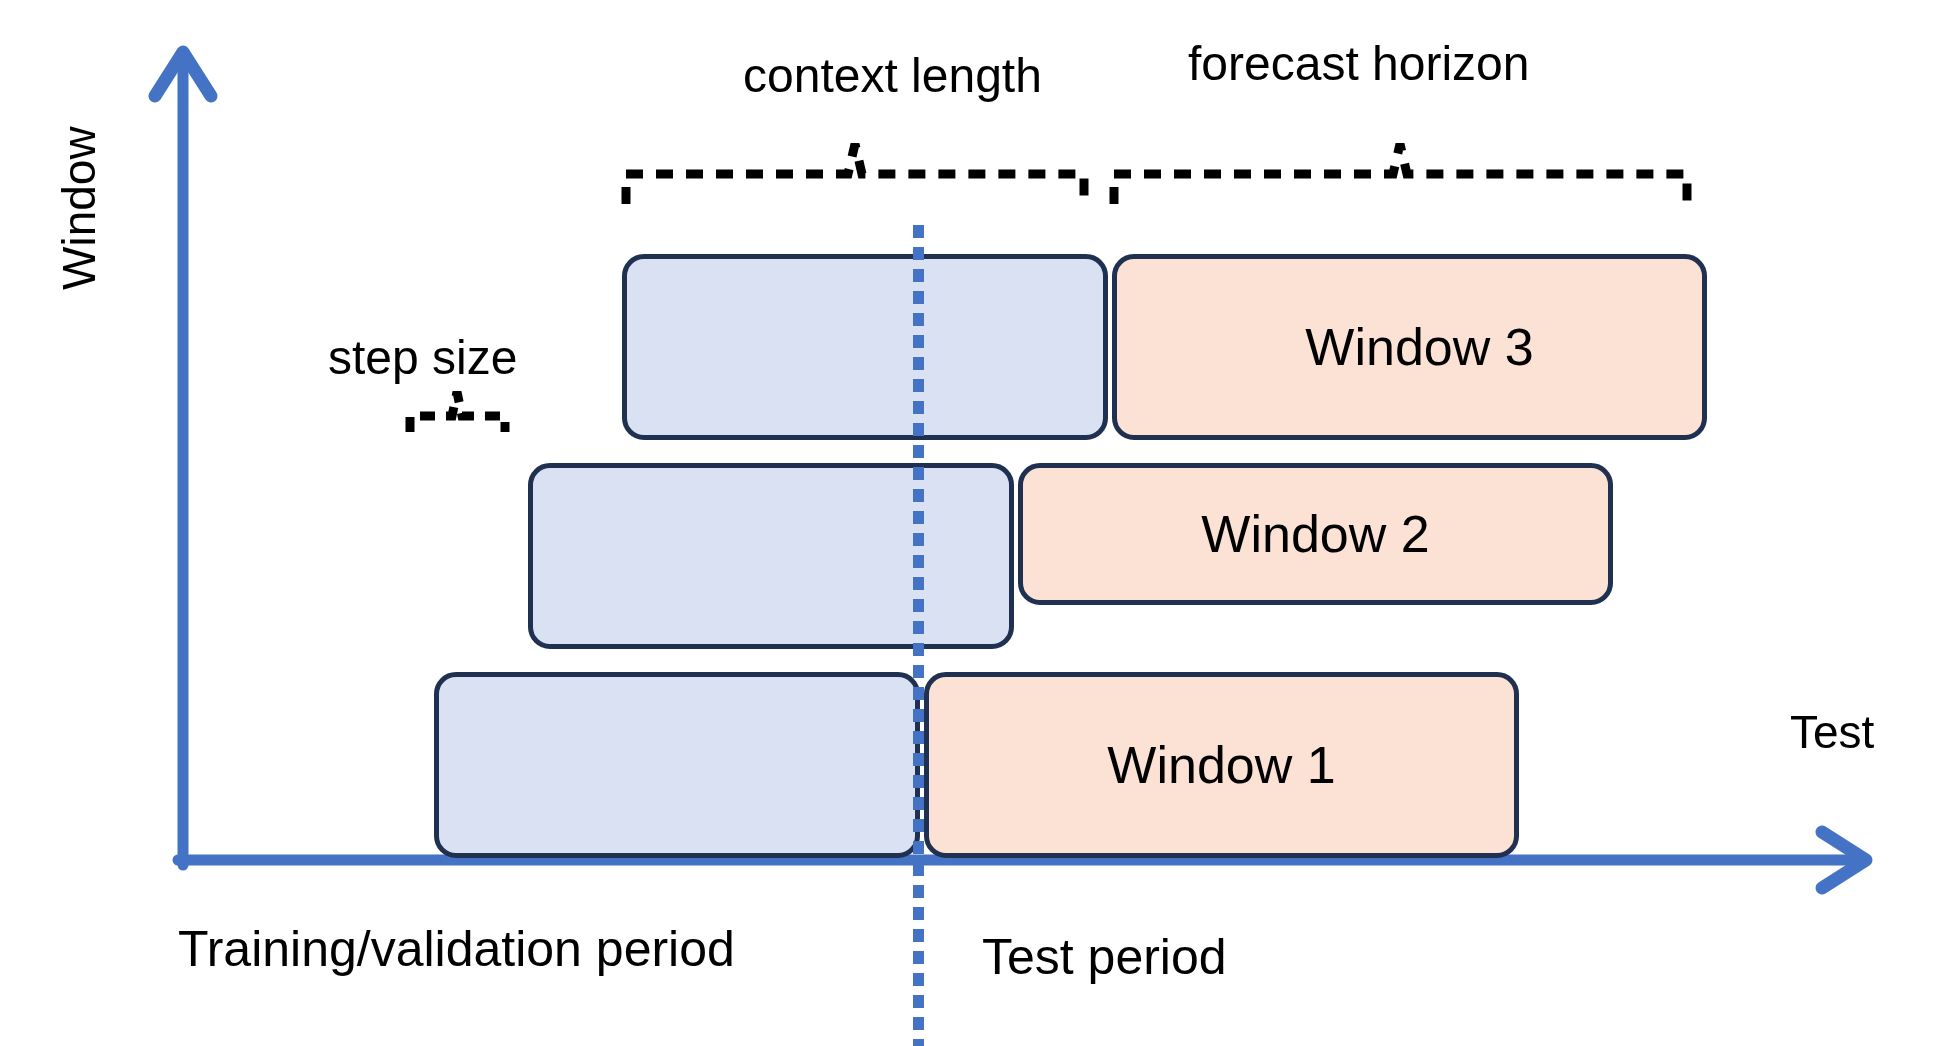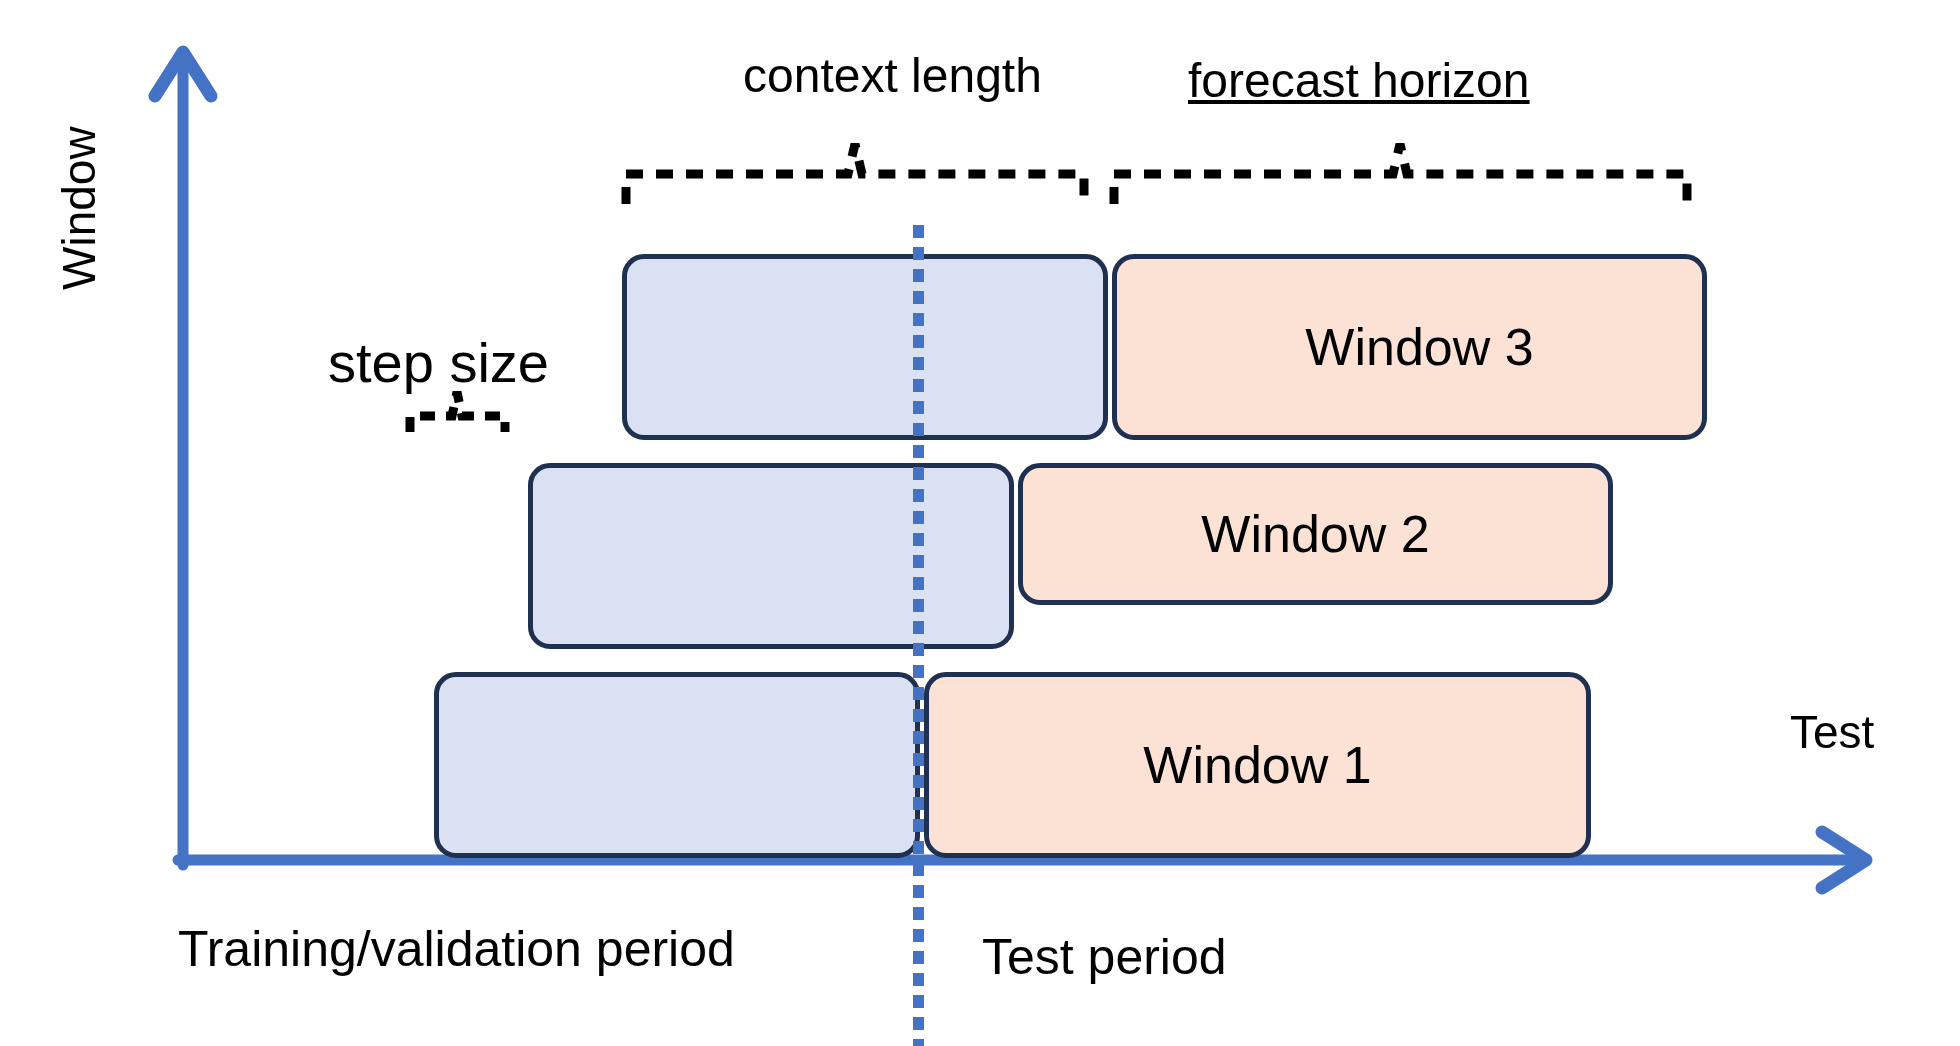--- a/index.html
+++ b/index.html
@@ -44,34 +44,34 @@
   }
 
   
   .header-label {
     position: absolute;
     color: #000000;
     font-size: 48px;
     white-space: nowrap;
   }
   #context-length-label { left: 700px; top: 48px; margin-left: 43px; }
-  #forecast-horizon-label { left: 1188px; top: 53px; text-decoration: underline; }
+  #forecast-horizon-label { left: 1188px; top: 36px; }
 
   
   .brace-svg { position: absolute; pointer-events: none; }
   #context-length-brace { left: 620px;  top: 140px; width: 470px; height: 70px; }
   #forecast-horizon-brace { left: 1108px; top: 140px; width: 585px; height: 70px; }
   #step-size-brace { left: 405px; top: 388px; width: 105px; height: 48px; }
 
   
   #step-size-label {
     position: absolute;
     left: 328px; top: 330px;
     color: #000000;
-    font-size: 56px;
+    font-size: 48px;
     white-space: nowrap;
   }
 
   
   .seg {
     position: absolute;
     border: 5px solid #1f3050;
     border-radius: 22px;
     display: flex;
     align-items: center;
@@ -84,21 +84,21 @@
   .seg.forecast { background: #fbe2d5; }
 
   
   #window-3-context  { left: 622px;  top: 254px; width: 486px; height: 186px; }
   #window-3-forecast { left: 1112px; top: 254px; width: 595px; height: 186px; padding-left: 20px; }
   
   #window-2-context  { left: 528px;  top: 463px; width: 486px; height: 186px; }
   #window-2-forecast { left: 1018px; top: 463px; width: 595px; height: 142px; }
   
   #window-1-context  { left: 434px;  top: 672px; width: 486px; height: 186px; }
-  #window-1-forecast { left: 924px;  top: 672px; width: 667px; height: 186px; }
+  #window-1-forecast { left: 924px;  top: 672px; width: 595px; height: 186px; }
 
   
   #period-divider {
     position: absolute;
     left: 913px;
     top: 218px;
     width: 11px;
     height: 828px;
     background-image: linear-gradient(#4472c4 60%, rgba(255,255,255,0) 0%);
     background-position: left;

